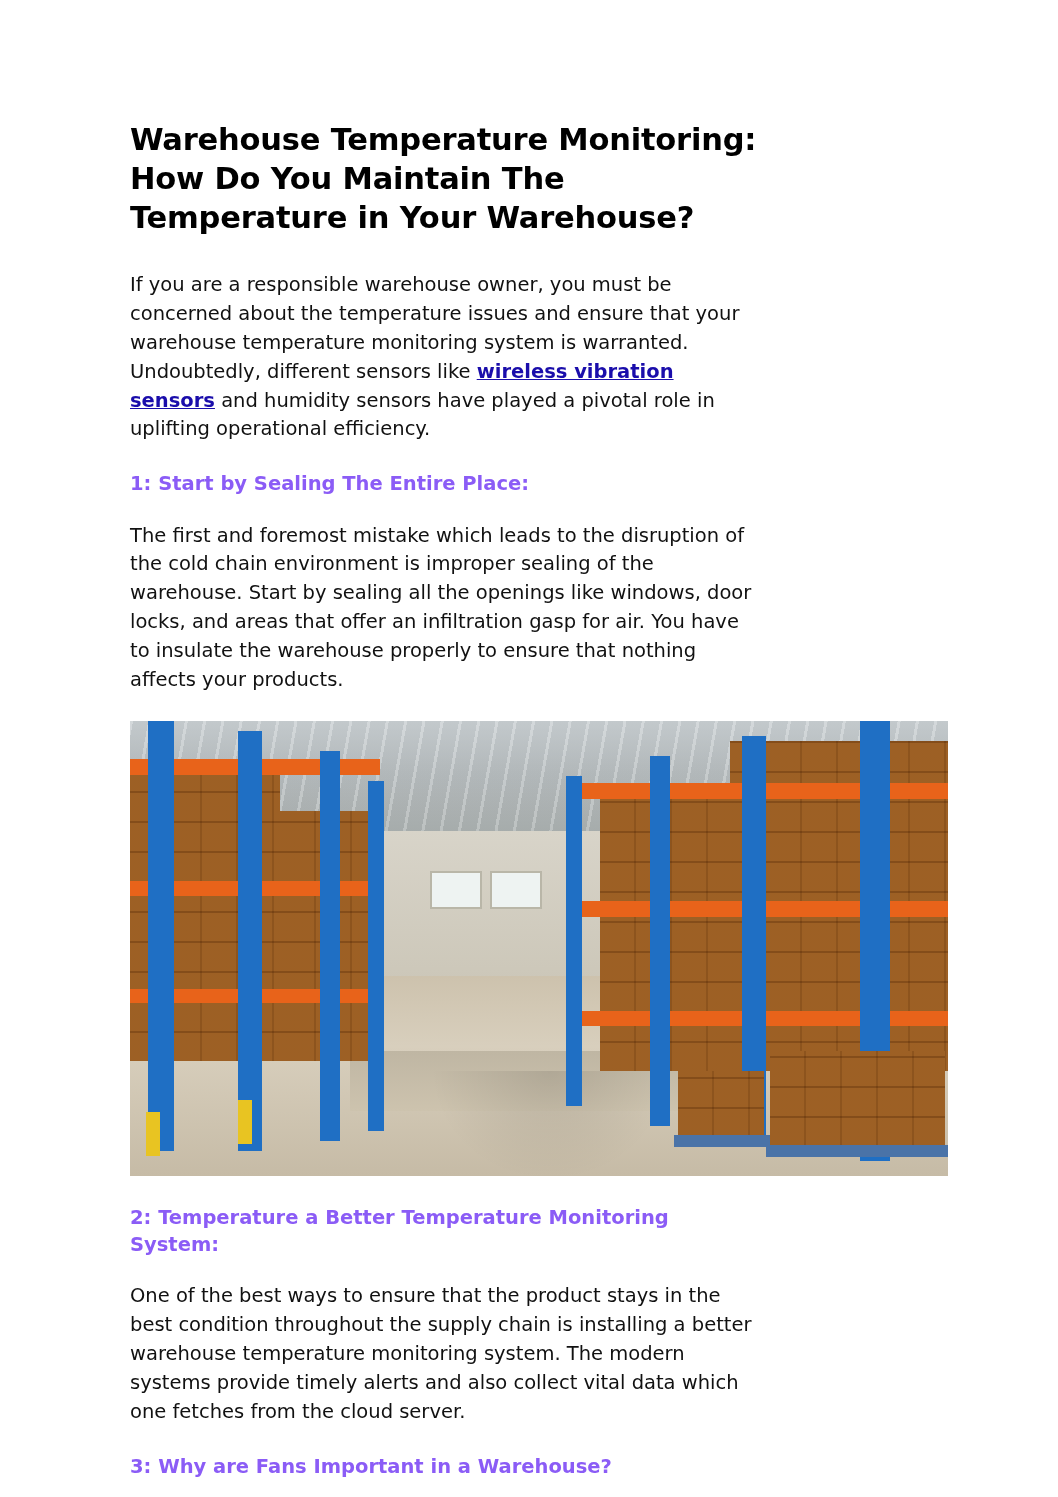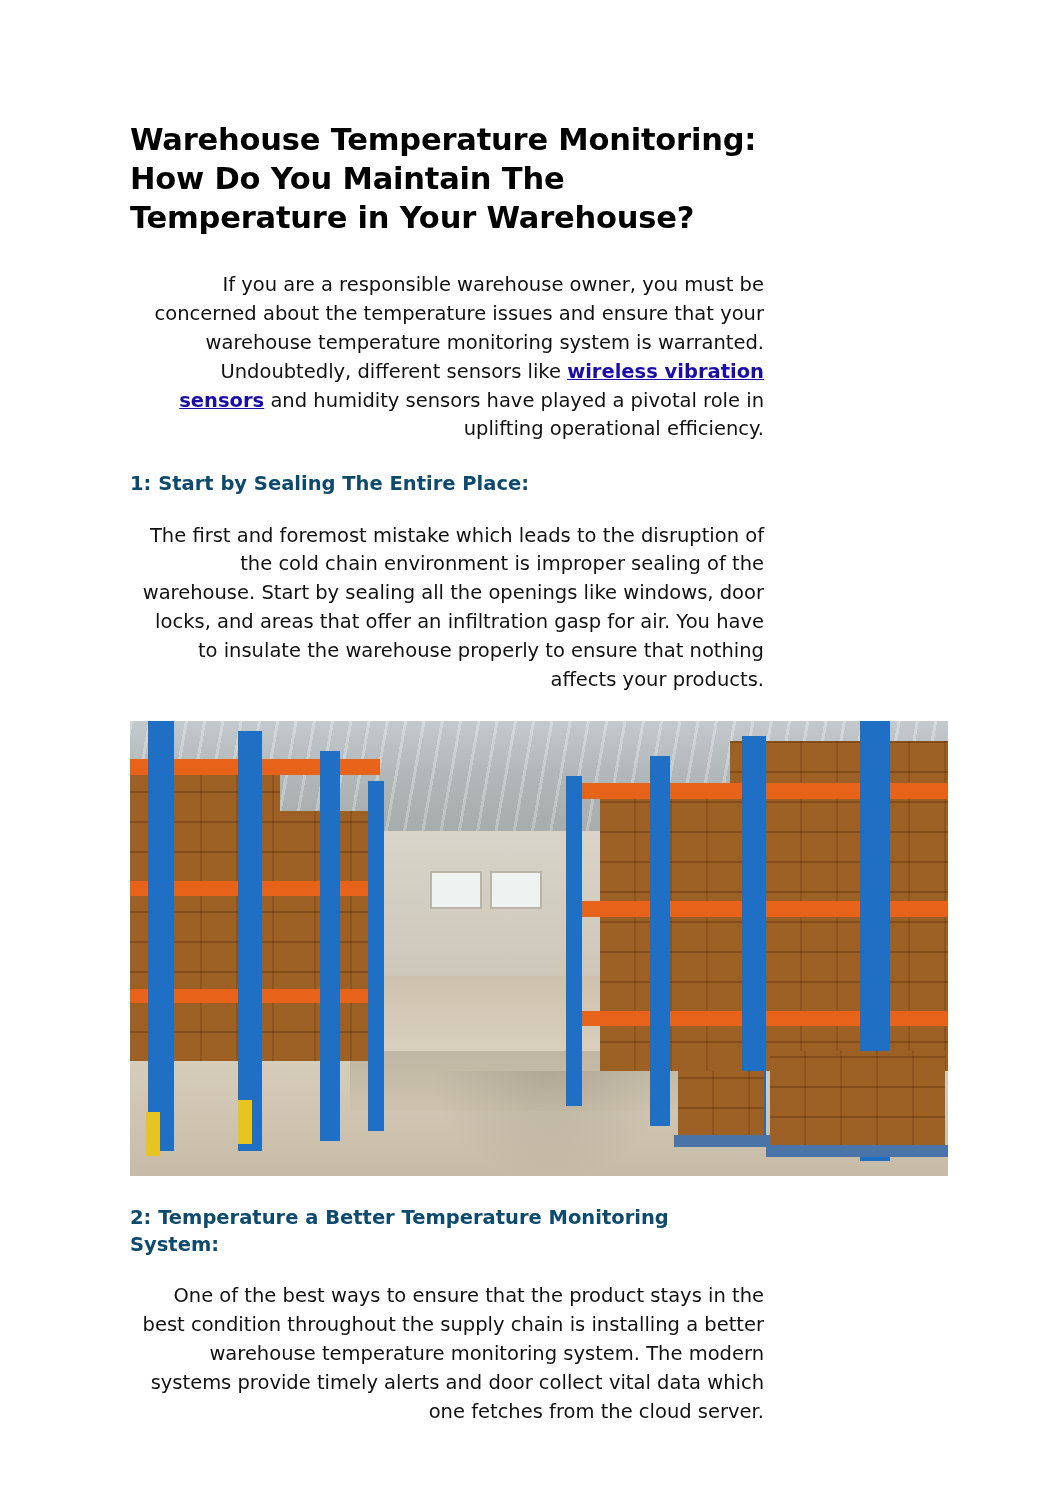--- a/index.html
+++ b/index.html
@@ -27,28 +27,27 @@
     line-height: 1.28;
     letter-spacing: -0.2px;
     margin: 0 0 34px 0;
     color: #000;
   }
   p.body-text {
     font-size: 19.5px;
     line-height: 1.48;
     margin: 0 0 26px 0;
     color: #111;
-    text-align: right;
   }
   h2.section-head {
     font-size: 19.5px;
     font-weight: bold;
     line-height: 1.4;
     margin: 0 0 24px 0;
-    color: #0c4a6e;
+    color: #8b5cf6;
   }
   a.inline-link {
     color: #1a0dab;
     font-weight: bold;
     text-decoration: underline;
   }
   .figure {
     width: 818px;
     height: 455px;
     margin: 0 0 28px 0;
@@ -157,16 +156,17 @@
     <div class="post-yellow" style="left:728px; bottom:20px; height:56px;"></div>
 
     <div class="boxwall" style="left:640px; top:330px; width:175px; height:95px;"></div>
     <div class="pallet" style="left:636px; top:424px; width:185px;"></div>
     <div class="boxwall" style="left:548px; top:350px; width:86px; height:66px;"></div>
     <div class="pallet" style="left:544px; top:414px; width:96px;"></div>
   </div>
 
   <h2 class="section-head">2: Temperature a Better Temperature Monitoring System:</h2>
 
-  <p class="body-text">One of the best ways to ensure that the product stays in the best condition throughout the supply chain is installing a better warehouse temperature monitoring system. The modern systems provide timely alerts and door collect vital data which one fetches from the cloud server.</p>
+  <p class="body-text">One of the best ways to ensure that the product stays in the best condition throughout the supply chain is installing a better warehouse temperature monitoring system. The modern systems provide timely alerts and also collect vital data which one fetches from the cloud server.</p>
 
+  <h2 class="section-head">3: Why are Fans Important in a Warehouse?</h2>
 
 </div>
 
 </body></html>

